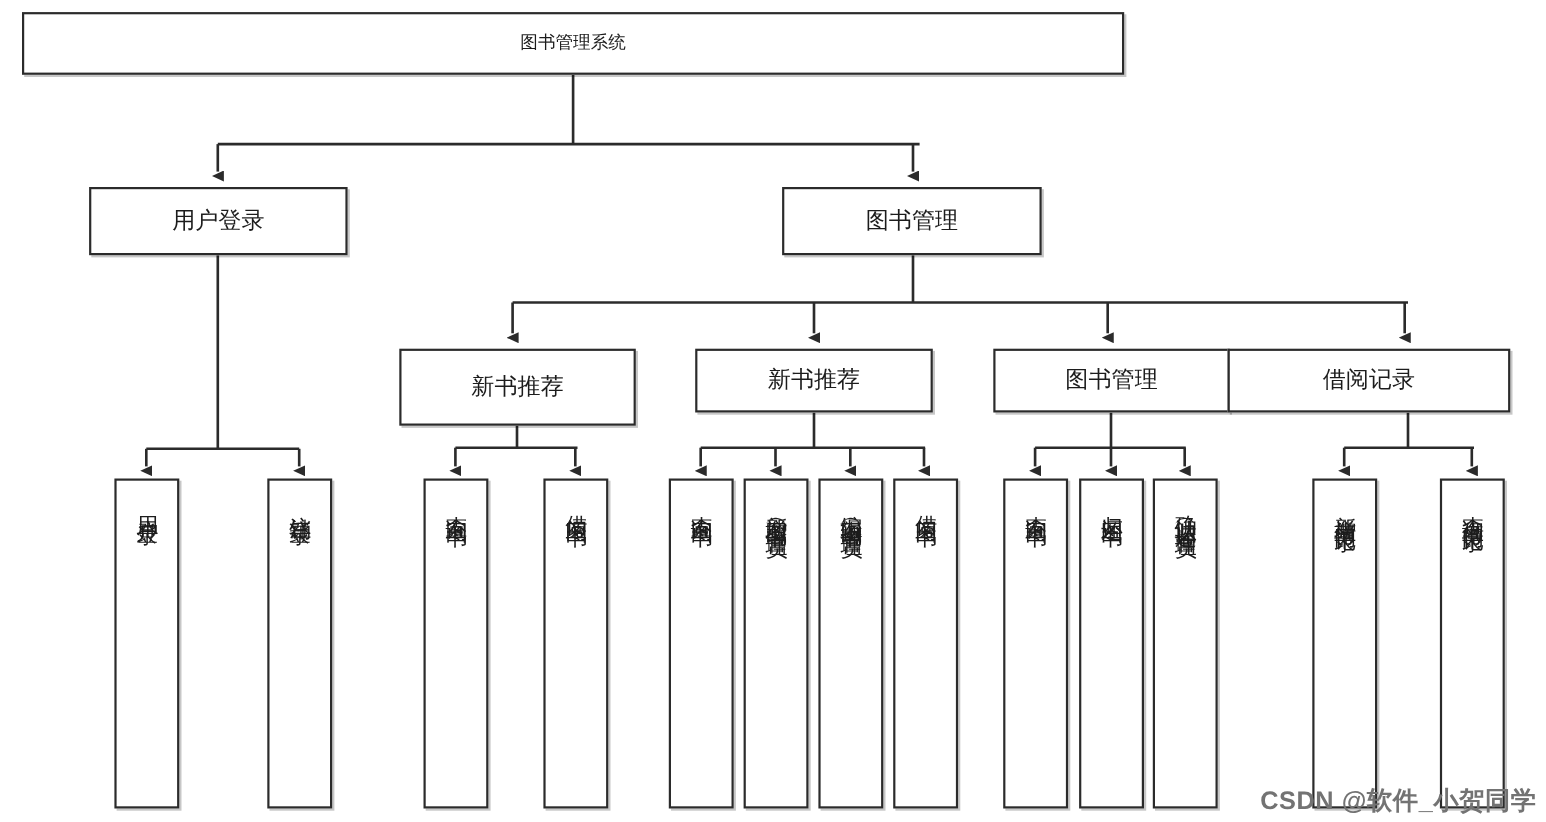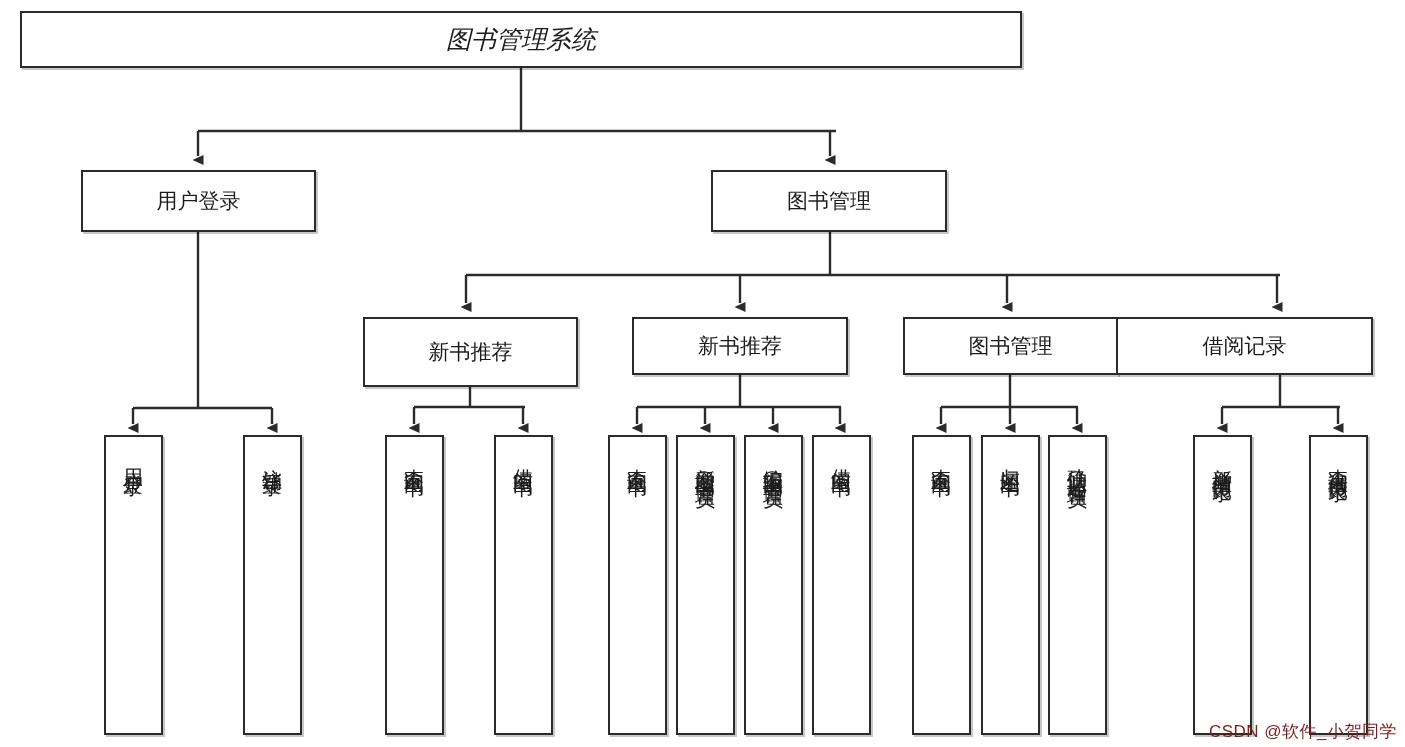--- a/index.html
+++ b/index.html
@@ -50,30 +50,31 @@
     justify-content: center;
     padding-top: 16px;
   }
   .node.vertical .label {
     writing-mode: vertical-rl;
     text-orientation: upright;
     font-size: 20px;
     letter-spacing: 3px;
     line-height: 1;
   }
-  .node.root .label { font-size: 25px; font-style: italic; }
+  .node.root .label { font-size: 16px; }
   .watermark {
     position: absolute;
     right: 8px;
     bottom: 4px;
-    font-size: 17px;
-    color: #7f1d1d;
+    font-size: 23px;
+    color: #737373;
     letter-spacing: 0.5px;
     white-space: nowrap;
     pointer-events: none;
+    font-weight: bold;
   }
 </style>
 </head>
 <body>
 
 <div id="diagram-root">
 
   <svg class="edges" viewBox="0 0 1405 747" xmlns="http://www.w3.org/2000/svg">
     <defs>
       <marker id="arrow" markerWidth="10" markerHeight="11" refX="1" refY="5.5" orient="auto" markerUnits="userSpaceOnUse">

